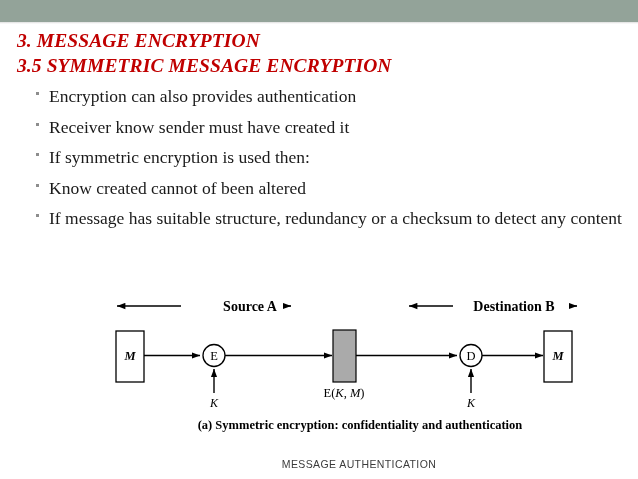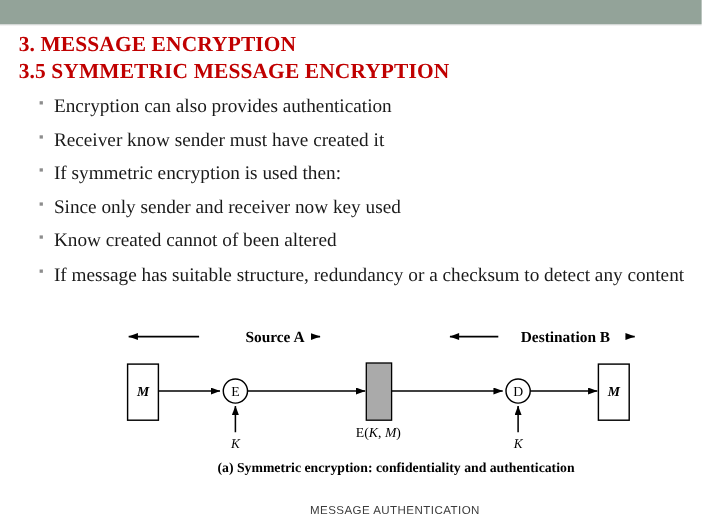--- a/index.html
+++ b/index.html
@@ -33,20 +33,21 @@
     height: 2px;
     background: linear-gradient(to bottom, rgba(0,0,0,0.13), rgba(0,0,0,0));
   }
 
   
   .title-block {
     position: absolute;
     left: 17px;
     top: 28px;
     width: 600px;
+    font-style: italic;
   }
   .title-line {
     color: #c00000;
     font-family: "Liberation Serif", serif;
     font-weight: bold;
     font-size: 19.5px;
     line-height: 25px;
     letter-spacing: 0.1px;
     white-space: nowrap;
   }
@@ -119,24 +120,20 @@
     <span class="bullet-mark"></span>
     <span class="bullet-text">Encryption can also provides authentication</span>
   </div>
   <div class="bullet-item">
     <span class="bullet-mark"></span>
     <span class="bullet-text">Receiver know sender must have created it</span>
   </div>
   <div class="bullet-item">
     <span class="bullet-mark"></span>
     <span class="bullet-text">If symmetric encryption is used then:</span>
-  </div>
-  <div class="bullet-item">
-    <span class="bullet-mark"></span>
-    <span class="bullet-text">Since only sender and receiver now key used</span>
   </div>
   <div class="bullet-item">
     <span class="bullet-mark"></span>
     <span class="bullet-text">Know created cannot of been altered</span>
   </div>
   <div class="bullet-item">
     <span class="bullet-mark"></span>
     <span class="bullet-text">If message has suitable structure, redundancy or a checksum to detect any content</span>
   </div>
 </div>

